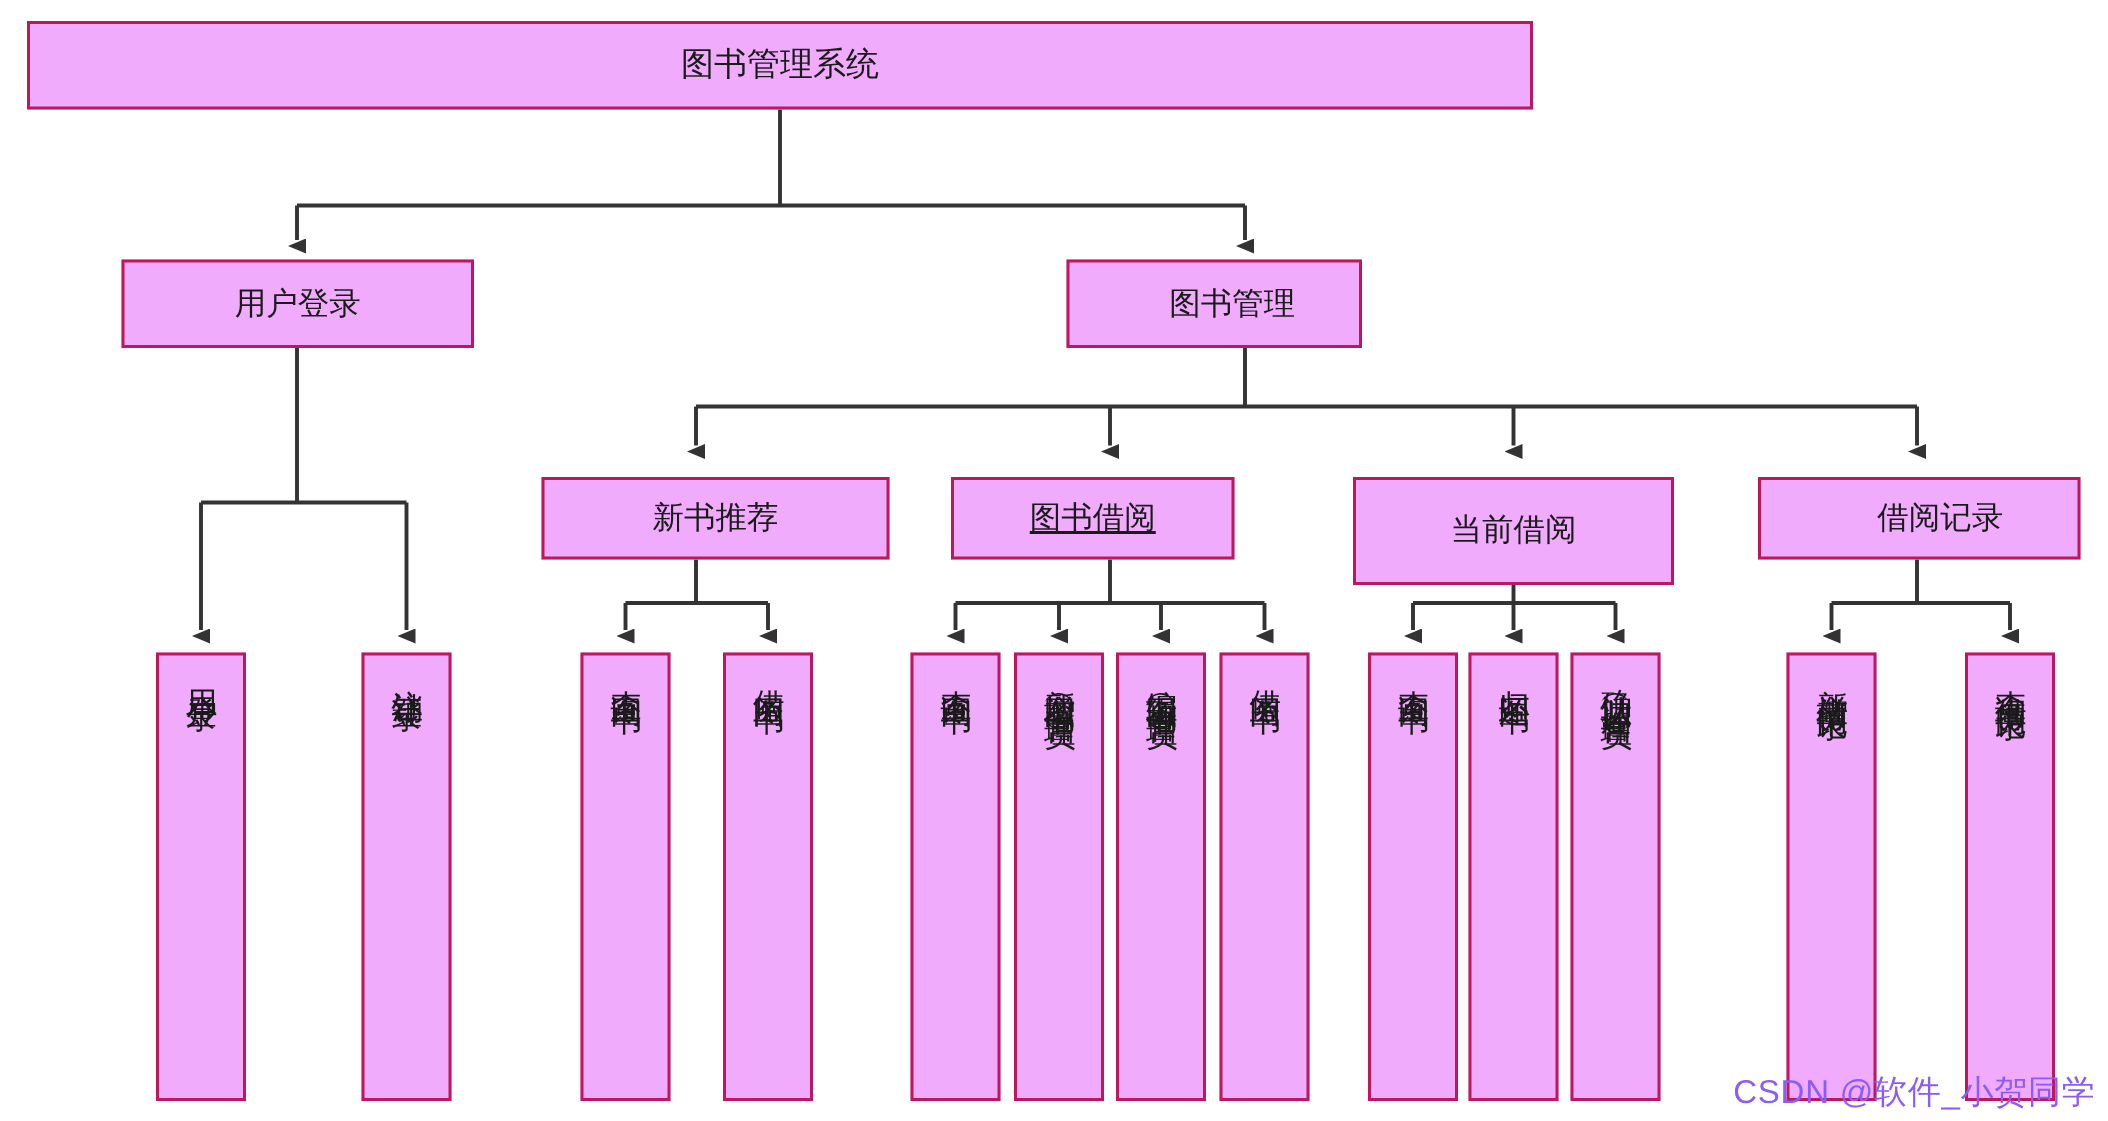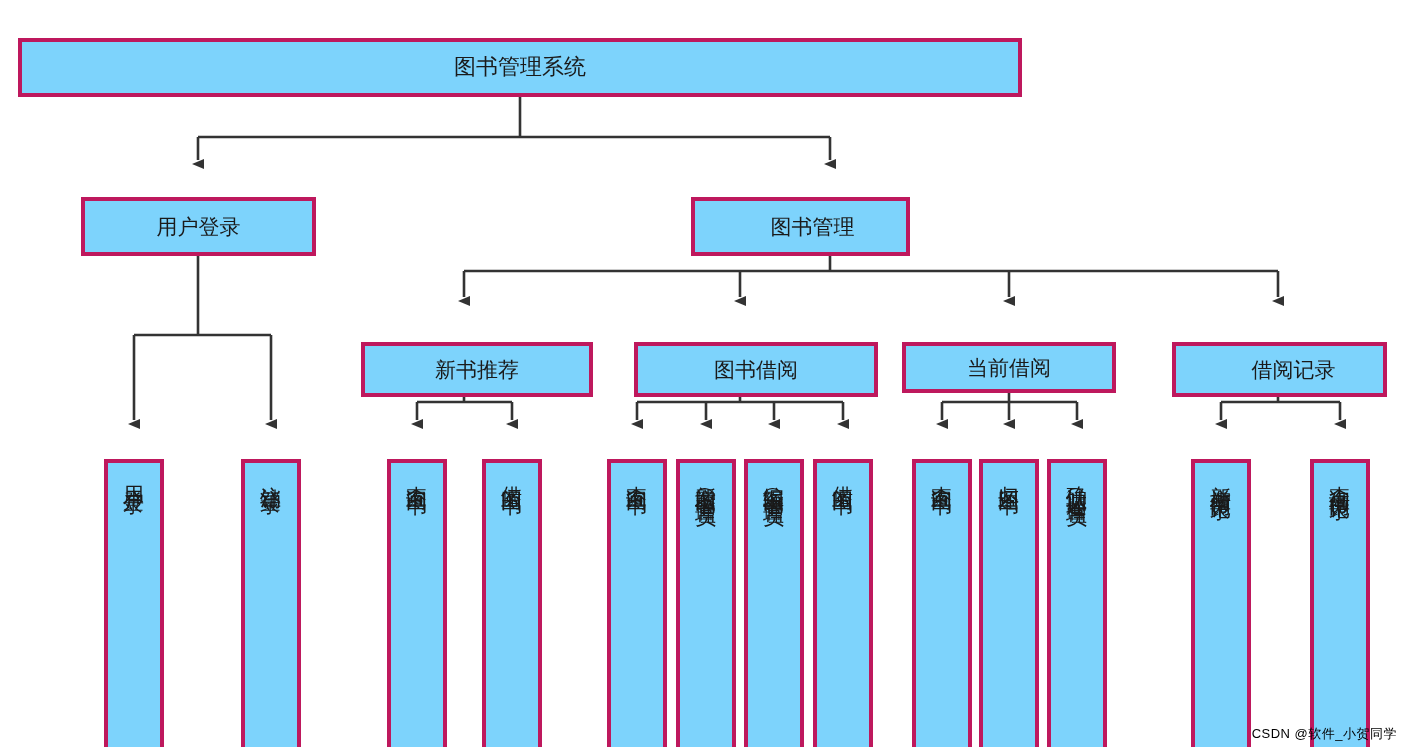--- a/index.html
+++ b/index.html
@@ -21,27 +21,26 @@
     position: absolute;
     left: 0;
     top: 0;
     width: 1405px;
     height: 747px;
     pointer-events: none;
   }
   .node {
     position: absolute;
     box-sizing: border-box;
-    background: #7dd3fc;
-    border: 4px solid #be185d;
+    background: #f0abfc;
+    border: 2px solid #be185d;
     display: flex;
     align-items: center;
     justify-content: center;
     color: #1a1a1a;
-    margin-top: 24px;
   }
   .node .label {
     display: block;
     text-align: center;
     line-height: 1.12;
     white-space: nowrap;
   }
   
   .node.horiz .label {
     writing-mode: horizontal-tb;
@@ -58,22 +57,22 @@
     writing-mode: vertical-rl;
     text-orientation: upright;
     font-size: 21px;
     letter-spacing: 3px;
     line-height: 1;
   }
   .watermark {
     position: absolute;
     right: 8px;
     bottom: 4px;
-    font-size: 13px;
-    color: #000000;
+    font-size: 22px;
+    color: #8b5cf6;
     letter-spacing: 0.5px;
     white-space: nowrap;
   }
 </style>
 </head>
 <body>
 
 <div id="canvas">
 
   <svg class="wires" viewBox="0 0 1405 747" xmlns="http://www.w3.org/2000/svg">
@@ -127,33 +126,33 @@
   </svg>
 
   <div class="node horiz root" style="left:18px; top:14px; width:1004px; height:59px;">
     <span class="label">图书管理系统</span>
   </div>
 
   <div class="node horiz" style="left:81px; top:173px; width:235px; height:59px;">
     <span class="label">用户登录</span>
   </div>
 
-  <div class="node horiz" style="left:691px; top:173px; width:219px; height:59px;padding-left:24px;">
+  <div class="node horiz" style="left:711px; top:173px; width:197px; height:59px;padding-left:24px;">
     <span class="label">图书管理</span>
   </div>
 
   <div class="node horiz" style="left:361px; top:318px; width:232px; height:55px;">
     <span class="label">新书推荐</span>
   </div>
 
-  <div class="node horiz" style="left:634px; top:318px; width:244px; height:55px;">
+  <div class="node horiz" style="left:634px; top:318px; width:189px; height:55px;text-decoration:underline;">
     <span class="label">图书借阅</span>
   </div>
 
-  <div class="node horiz" style="left:902px; top:318px; width:214px; height:51px;">
+  <div class="node horiz" style="left:902px; top:318px; width:214px; height:72px;">
     <span class="label">当前借阅</span>
   </div>
 
   <div class="node horiz" style="left:1172px; top:318px; width:215px; height:55px;padding-left:28px;">
     <span class="label">借阅记录</span>
   </div>
 
   <div class="node vert" style="left:104px; top:435px; width:60px; height:299px;">
     <span class="label">用户登录</span>
   </div>

